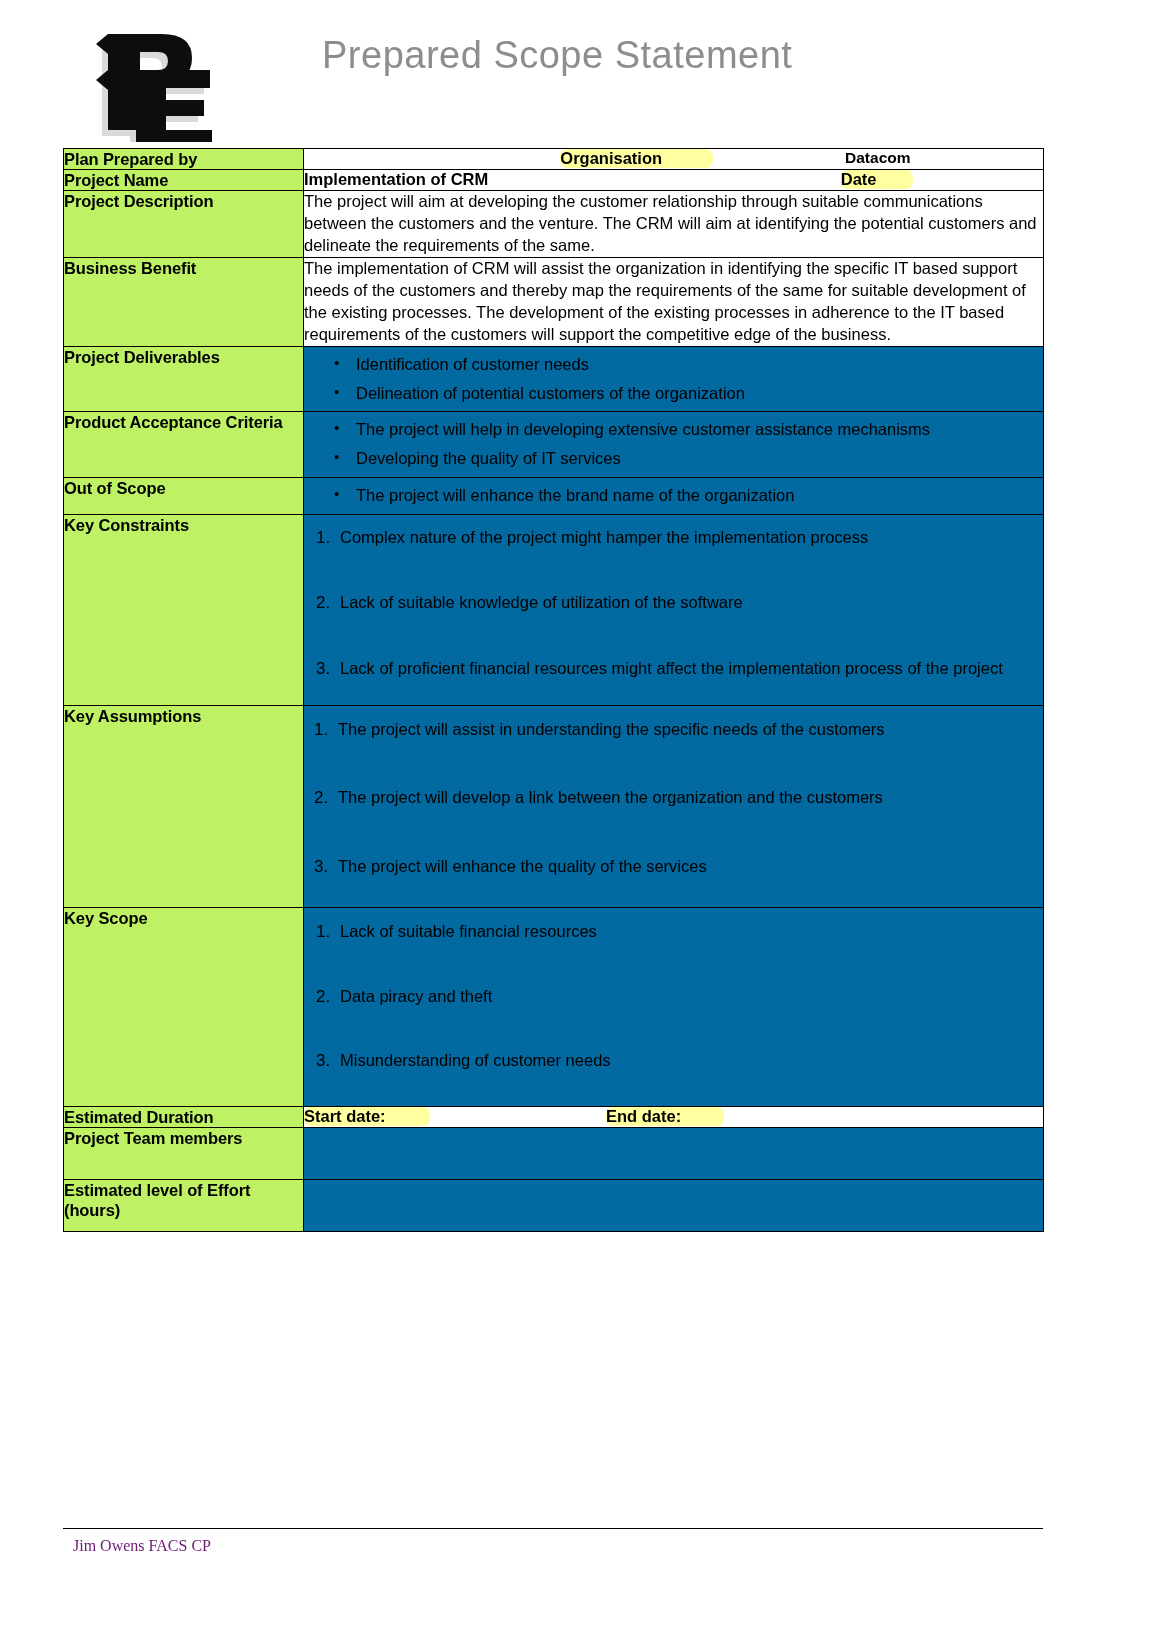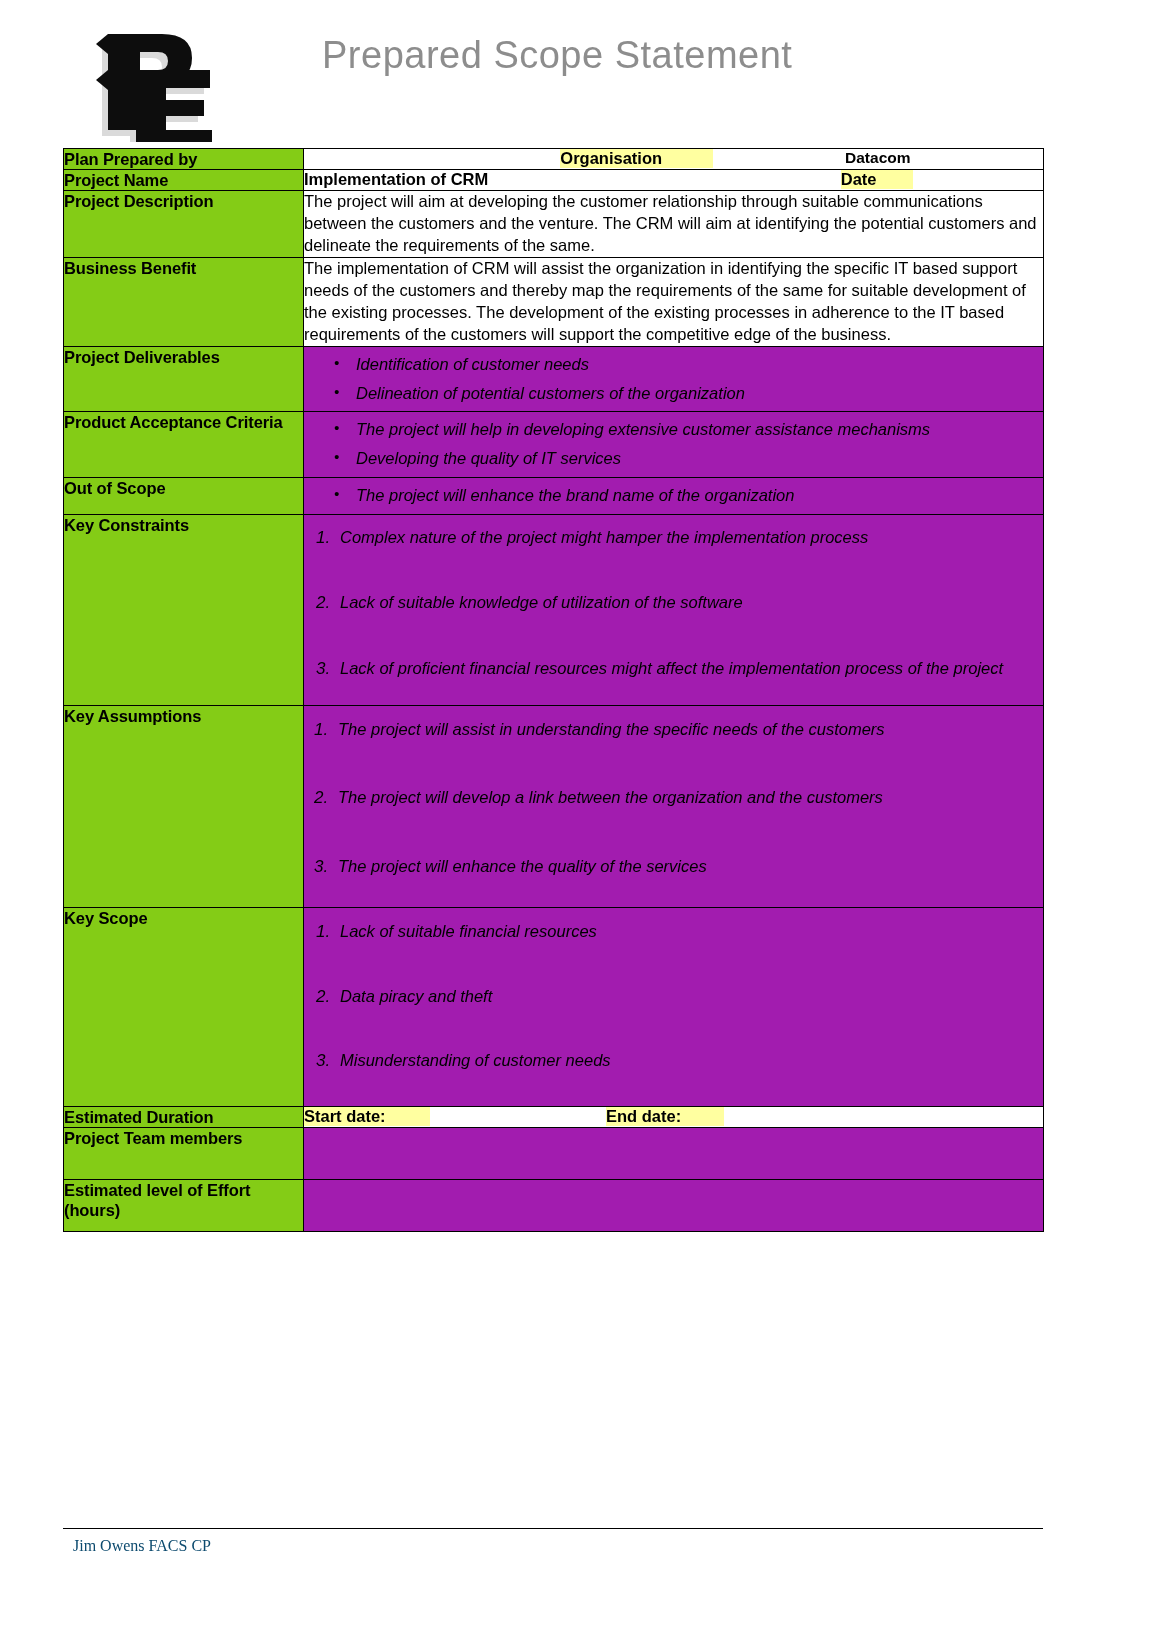--- a/index.html
+++ b/index.html
@@ -48,36 +48,35 @@
     width: 980px;
     border-collapse: collapse;
     table-layout: fixed;
   }
   .scope-table td {
     border: 1px solid #000000;
     vertical-align: top;
     padding: 0;
   }
   .lbl {
-    background: #84cc16;
+    background: #bef264;
     font-weight: bold;
     font-size: 16.5px;
     padding: 7px 8px 7px 9px;
     line-height: 1.22;
     vertical-align: middle;
     letter-spacing: -0.1px;
   }
   .lbl-mid { vertical-align: middle; }
   .val {
-    background: #a21caf;
+    background: #0369a1;
     font-size: 16.5px;
     padding: 8px 10px 8px 12px;
     line-height: 1.34;
     vertical-align: top;
-    font-style: italic;
   }
   .val-mid { vertical-align: middle; }
 
   .desc-text {
     font-size: 16.5px;
     line-height: 1.33;
     padding: 9px 14px 9px 18px;
   }
 
   ul.bullets {
@@ -128,20 +127,21 @@
     table-layout: fixed;
   }
   .subtable td { border: none; padding: 0; }
   .sub-lbl {
     background: #ffffa0;
     font-weight: bold;
     font-size: 16.5px;
     padding: 7px 9px;
     border-left: 1px solid #000;
     border-right: 1px solid #000;
+    border-radius: 7px;
   }
   .sub-val {
     background: #ffffff;
     font-size: 15.5px;
     font-weight: bold;
     text-align: center;
     padding: 8px 6px;
   }
   .sub-open { background: #ffffff; padding: 7px 9px; }
   .sub-text {
@@ -161,21 +161,21 @@
   .footer-rule {
     border-top: 1px solid #000000;
     width: 980px;
     height: 0;
   }
   .footer-text {
     font-family: "Liberation Serif", serif;
     font-size: 16px;
     padding-top: 8px;
     padding-left: 10px;
-    color: #0c4a6e;
+    color: #701a75;
   }
 </style>
 </head>
 <body>
 
 <div class="page-header">
   <div class="logo-wrap">
     <svg class="logo-svg" viewBox="0 0 150 120" xmlns="http://www.w3.org/2000/svg">
       <g transform="translate(-6,6)" fill="#bdbdbd" opacity="0.55">
         <path d="M30 12 h54 q30 0 30 24 q0 24 -30 24 h-22 v48 h-32 z M62 30 v18 h18 q10 0 10 -9 q0 -9 -10 -9 z"></path>

